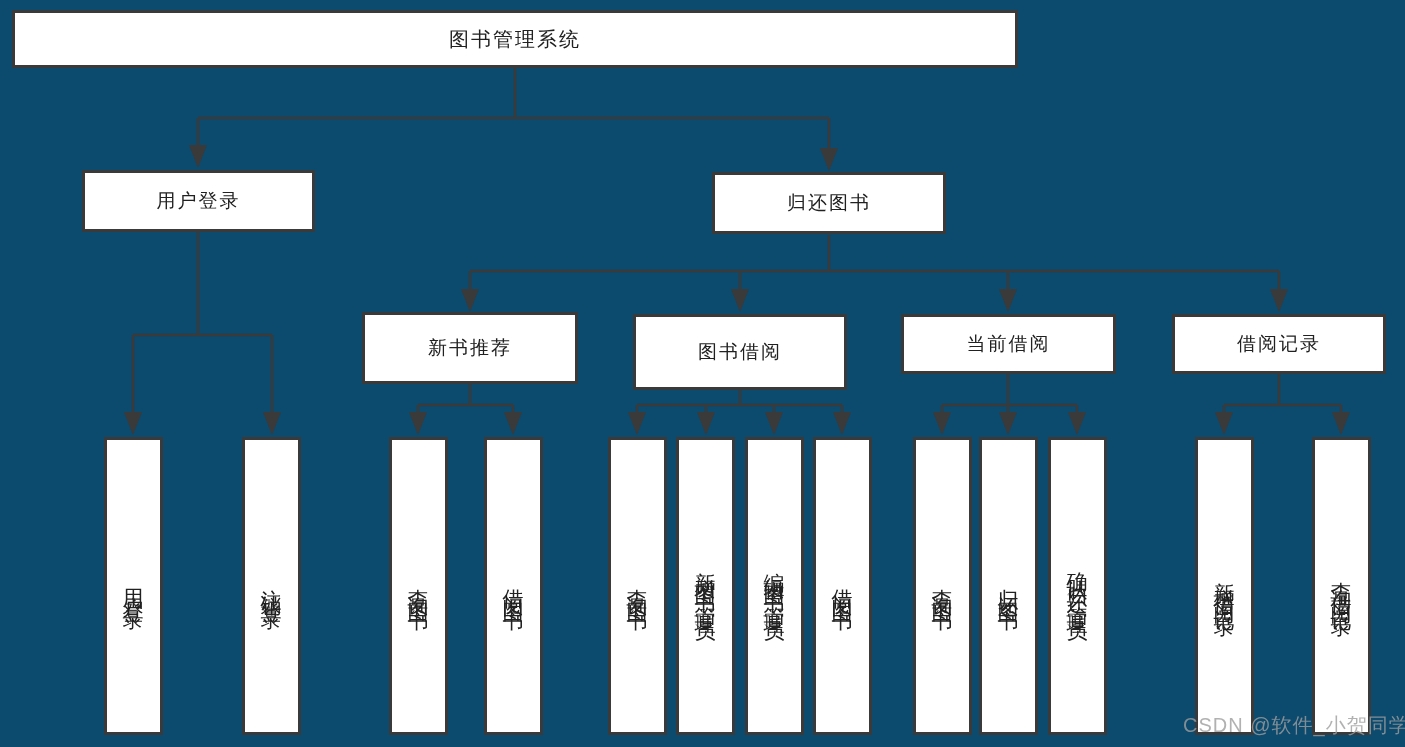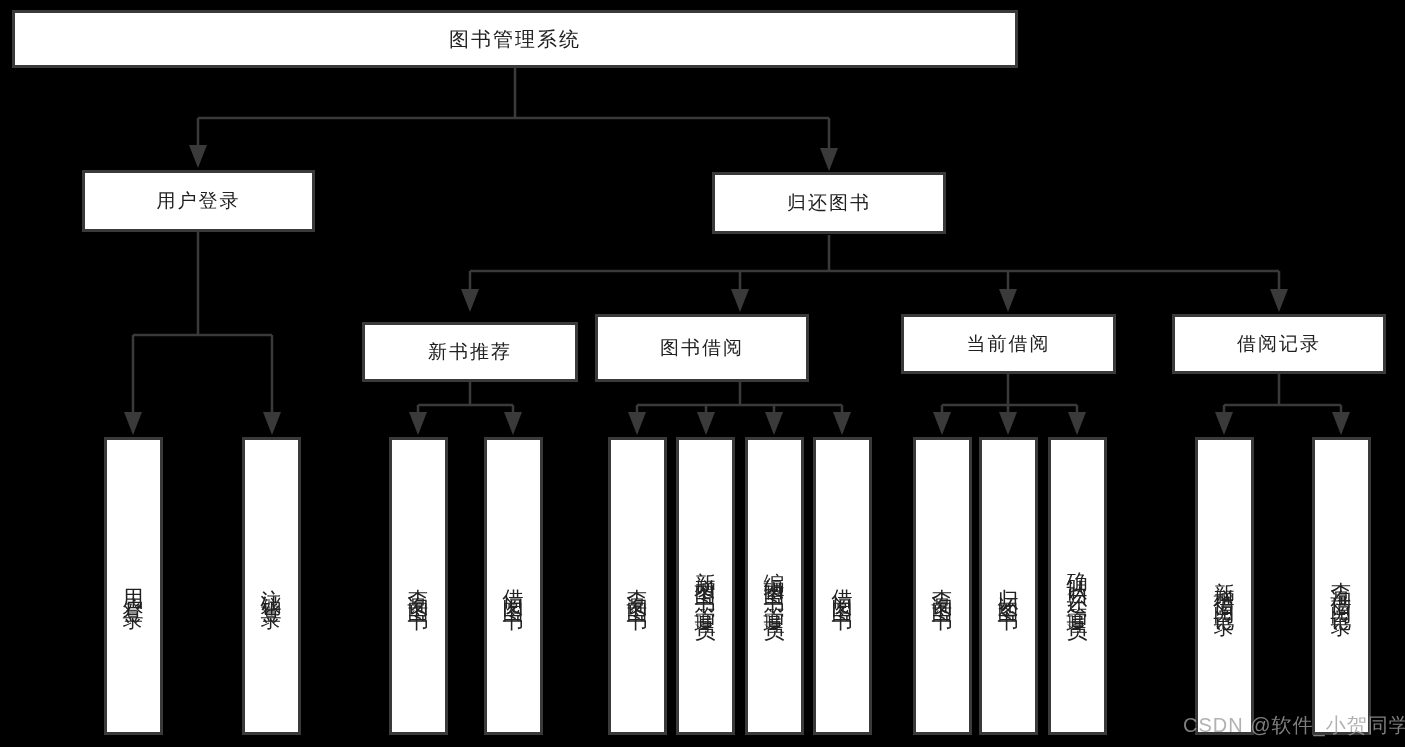--- a/index.html
+++ b/index.html
@@ -1,19 +1,19 @@
 <!DOCTYPE html>
 <html><head>
 <meta charset="utf-8">
 <style>
   html,body{margin:0;padding:0;background:#ffffff;}
   #canvas{
     position:relative;
     width:1405px;height:747px;
-    background:#000000;
+    background:#0c4a6e;
     font-family:"Liberation Sans", sans-serif;
     overflow:hidden;
   }
   #wires{position:absolute;left:0;top:0;width:1405px;height:747px;}
   .box{
     position:absolute;
     box-sizing:border-box;
     border:3px solid #3a3a3a;
     background:#ffffff;
     display:flex;align-items:center;justify-content:center;
@@ -88,24 +88,24 @@
     <span class="lbl">图书管理系统</span>
   </div>
 
   <div class="box h" style="left:82px;top:170px;width:233px;height:62px">
     <span class="lbl">用户登录</span>
   </div>
   <div class="box h" style="left:712px;top:172px;width:234px;height:62px">
     <span class="lbl">归还图书</span>
   </div>
 
-  <div class="box h" style="left:362px;top:322px;width:216px;height:60px">
+  <div class="box h" style="left:362px;top:312px;width:216px;height:72px">
     <span class="lbl">新书推荐</span>
   </div>
-  <div class="box h" style="left:595px;top:314px;width:214px;height:68px">
+  <div class="box h" style="left:633px;top:314px;width:214px;height:76px">
     <span class="lbl">图书借阅</span>
   </div>
   <div class="box h" style="left:1172px;top:314px;width:214px;height:60px">
     <span class="lbl">借阅记录</span>
   </div>
   <div class="box h" style="left:901px;top:314px;width:215px;height:60px">
     <span class="lbl">当前借阅</span>
   </div>
 
   <div class="box v" style="left:104px;top:437px;width:59px;height:298px">

